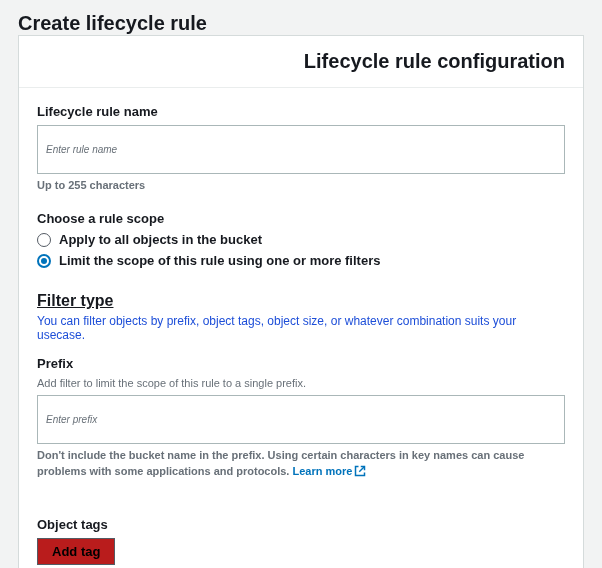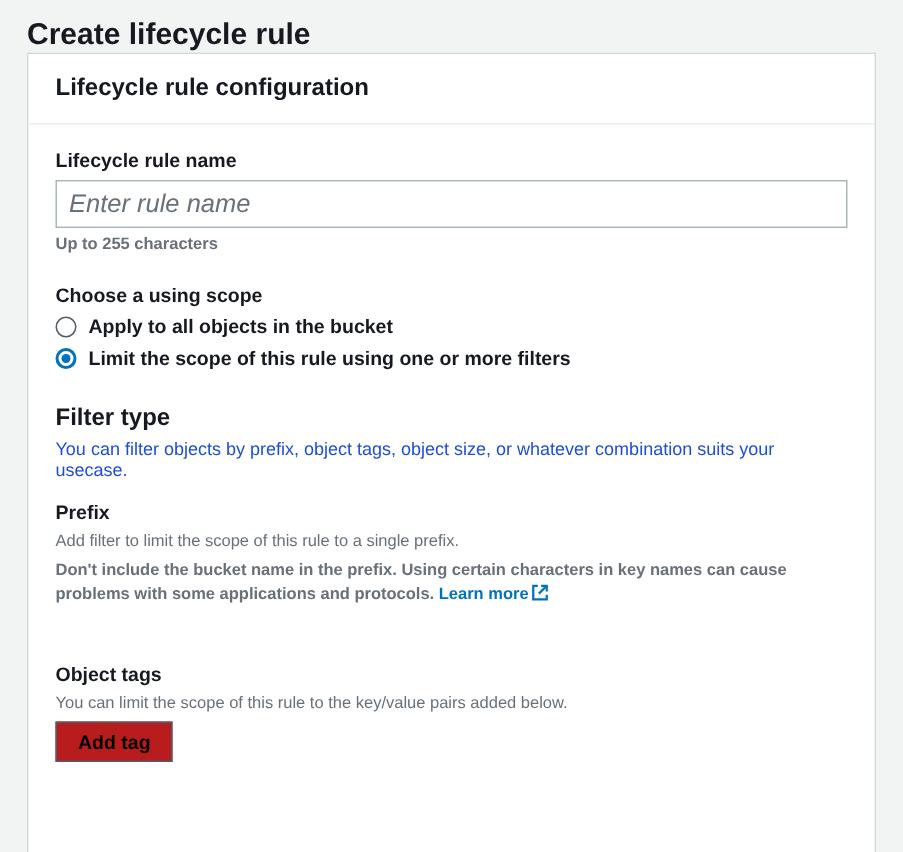--- a/index.html
+++ b/index.html
@@ -1,33 +1,33 @@
 <!DOCTYPE html>
 <html><head>
 <meta charset="utf-8">
 <style>
 * { box-sizing: border-box; margin: 0; padding: 0; }
 body { font-family: "Amazon Ember", "Helvetica Neue", Arial, sans-serif; background: #f2f3f3; color: #16191f; font-size: 14px; }
 .page { padding: 12px 18px 18px 18px; width: 602px; }
 .page-title { font-size: 20px; font-weight: 700; }
 .panel { background: #fff; border: 1px solid #d5dbdb; }
 .panel-header { padding: 14px 18px; border-bottom: 1px solid #eaeded; }
-.panel-header-title { font-size: 16px; font-weight: 700; }
+.panel-header-title { font-size: 20px; font-weight: 700; text-align: right; }
 .panel-body { padding: 16px 18px 24px 18px; }
 .form-label { font-size: 13px; font-weight: 700; display:block; margin-bottom:6px; }
-.text-input { width: 100%; border: 1px solid #aab7b8; padding: 5px 8px; font-size: 17px; color:#16191f; }
+.text-input { width: 100%; border: 1px solid #aab7b8; padding: 18px 8px; font-size: 10px; color:#16191f; }
 .text-input::placeholder { color:#687078; font-style: italic; }
 .hint { font-size: 11px; color: #687078; margin-top: 4px; line-height: 1.4; font-weight: bold; }
 .section-gap { height: 18px; }
 .radio-row { display:flex; align-items:center; gap:8px; margin-bottom:6px; }
 .radio { width:14px; height:14px; border-radius:50%; border:1px solid #545b64; display:inline-flex; align-items:center; justify-content:center; flex-shrink:0;}
 .radio.checked { border:2px solid #0073bb; }
 .radio.checked::after { content:""; width:6px; height:6px; border-radius:50%; background:#0073bb; }
 .radio-label { font-size: 13px; font-weight: 700; }
-.h3 { font-size: 16px; font-weight: 700; margin-bottom: 4px; }
+.h3 { font-size: 16px; font-weight: 700; margin-bottom: 4px; text-decoration: underline; }
 .desc { font-size: 12px; color:#1d4ed8; margin-bottom:14px; }
 .small-desc { font-size: 11px; color:#687078; margin-bottom:6px; }
 .link { color:#0073bb; text-decoration:none; }
 .ext-icon { color:#0073bb; display:inline-block; vertical-align:-2px; margin-left:2px;}
 .btn { border:1px solid #545b64; background:#b91c1c; padding:5px 14px; font-size:13px; font-weight:700; cursor:pointer; }
 </style>
 </head>
 <body>
 
 <div class="page">
@@ -38,50 +38,50 @@
       <div class="panel-header-title">Lifecycle rule configuration</div>
     </div>
     <div class="panel-body">
 
       <label class="form-label">Lifecycle rule name</label>
       <input class="text-input" placeholder="Enter rule name" style="">
       <div class="hint">Up to 255 characters</div>
 
       <div class="section-gap"></div>
 
-      <label class="form-label">Choose a using scope</label>
+      <label class="form-label">Choose a rule scope</label>
       <div class="radio-row">
         <span class="radio"></span>
         <span class="radio-label">Apply to all objects in the bucket</span>
       </div>
       <div class="radio-row">
         <span class="radio checked"></span>
         <span class="radio-label">Limit the scope of this rule using one or more filters</span>
       </div>
 
       <div class="section-gap"></div>
 
       <div class="h3">Filter type</div>
       <div class="desc">You can filter objects by prefix, object tags, object size, or whatever combination suits your usecase.</div>
 
       <label class="form-label">Prefix</label>
       <div class="small-desc">Add filter to limit the scope of this rule to a single prefix.</div>
+      <input class="text-input" placeholder="Enter prefix" style="">
       <div class="hint">
         <span>Don't include the bucket name in the prefix. Using certain characters in key names can cause problems with some applications and protocols. </span><a href="#" class="link"><span>Learn more</span><span class="ext-icon"><svg width="12" height="12" viewBox="0 0 16 16" fill="none" stroke="#0073bb" stroke-width="2">
                 <path d="M6 2H2v12h12v-4"></path>
                 <path d="M9 2h5v5"></path>
                 <path d="M14 2L7 9"></path>
               </svg></span></a>
       </div>
 
       <div class="section-gap"></div>
       <div class="section-gap"></div>
 
       <label class="form-label">Object tags</label>
-      <div class="small-desc">You can limit the scope of this rule to the key/value pairs added below.</div>
       <button class="btn">Add tag</button>
 
       <div class="section-gap"></div>
       <div class="section-gap"></div>
 
       
       
       
       
 

